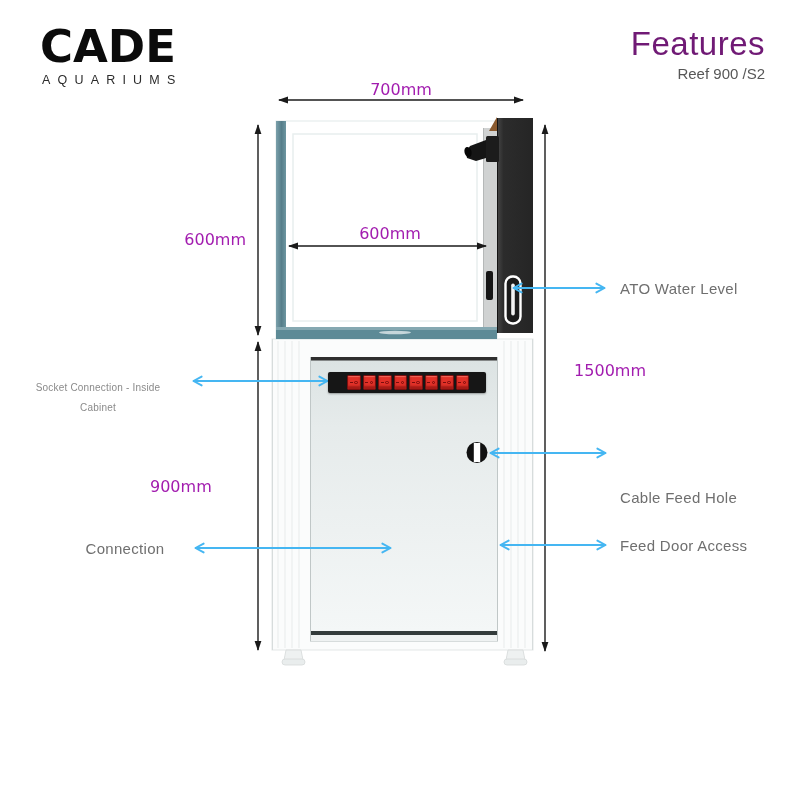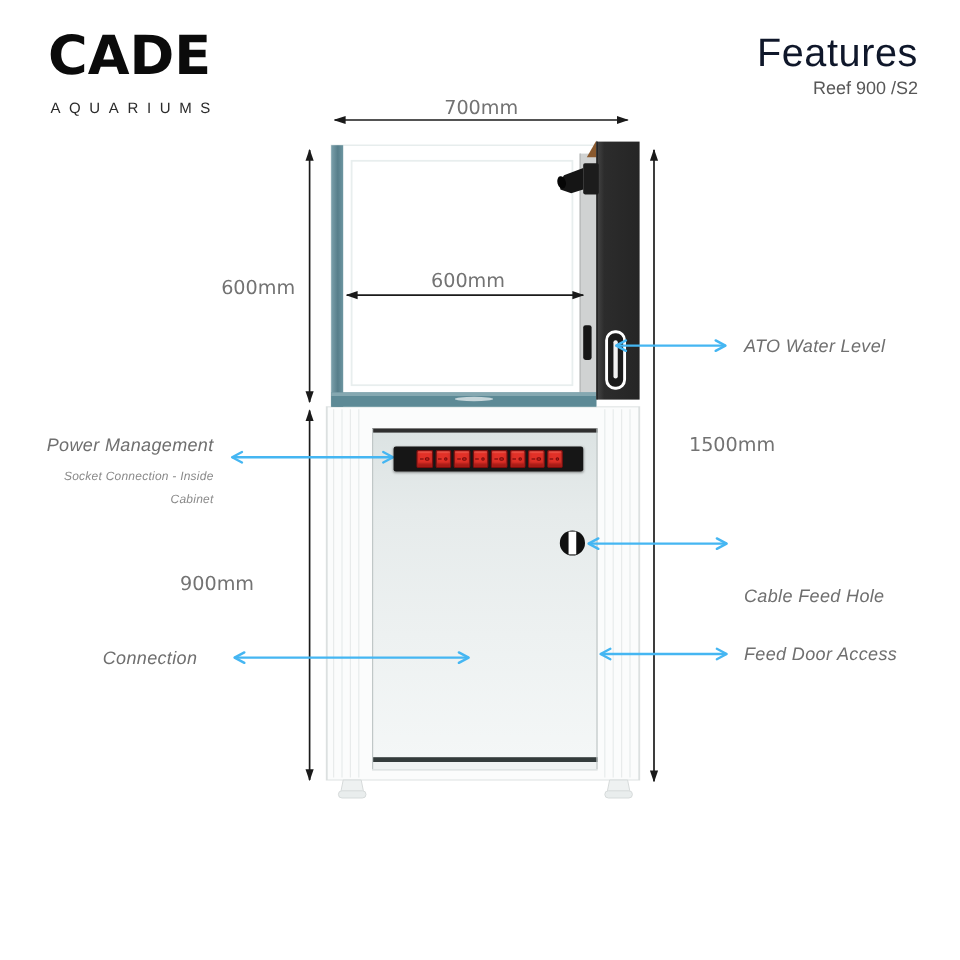--- a/index.html
+++ b/index.html
@@ -5,33 +5,33 @@
   html,body{margin:0;padding:0;background:#fff;}
   .canvas{position:relative;width:800px;height:800px;background:#ffffff;overflow:hidden;
           font-family:"Liberation Sans",sans-serif;}
   svg{position:absolute;left:0;top:0;}
 
   
   .logo{position:absolute;left:40px;top:24px;}
   .logo-main{font-family:"DejaVu Sans",sans-serif;font-weight:900;font-size:45px;line-height:1;
              letter-spacing:0px;color:#0b0b0b;}
   .logo-sub{font-family:"Liberation Sans",sans-serif;font-size:12.5px;letter-spacing:7.2px;
-            color:#2b2b2b;margin-top:14px;padding-left:2px;}
+            color:#2b2b2b;margin-top:4px;padding-left:2px;}
   .title-block{position:absolute;right:35px;top:26px;text-align:right;}
-  .title-main{font-size:33px;font-weight:300;color:#0f172a;letter-spacing:0.5px;line-height:1.1;text-align:right;}
+  .title-main{font-size:33px;font-weight:300;color:#701a75;letter-spacing:0.5px;line-height:1.1;text-align:right;}
   .title-sub{font-size:15px;color:#575757;margin-top:3px;}
 
   
-  .dim-label{position:absolute;font-family:"DejaVu Sans",sans-serif;font-size:16px;color:#737373;}
-
-  
-  .callout{position:absolute;font-size:15px;color:#6f6f6f;letter-spacing:0.3px;line-height:19.5px;font-style:italic;}
+  .dim-label{position:absolute;font-family:"DejaVu Sans",sans-serif;font-size:16px;color:#a21caf;}
+
+  
+  .callout{position:absolute;font-size:15px;color:#6f6f6f;letter-spacing:0.3px;line-height:19.5px;}
   .callout-right{text-align:right;}
   .callout-center{text-align:center;}
-  .callout-note{font-size:10px;color:#8a8a8a;margin-top:6px;letter-spacing:0.2px;}
+  .callout-note{font-size:10px;color:#8a8a8a;margin-top:16px;letter-spacing:0.2px;text-align:center;}
 
   
   .power-strip{position:absolute;left:328px;top:372px;width:158px;height:21px;background:#161616;
                border-radius:2px;display:flex;align-items:center;box-shadow:0 1px 2px rgba(0,0,0,.35);}
   .switch-row{display:flex;gap:2px;margin-left:19px;}
   .switch{width:13.5px;height:15px;border:1px solid #7d0e0e;border-radius:1.5px;box-sizing:border-box;
           display:flex;align-items:center;justify-content:center;gap:1.5px;
           box-shadow:inset 0 -3px 2px rgba(90,0,0,.45), inset 0 1px 1px rgba(255,160,140,.5);}
   .sw-dash{width:3px;height:1.5px;background:#7a0c0c;display:inline-block;}
   .sw-circle{width:3.5px;height:3.5px;border:1px solid #7a0c0c;border-radius:50%;box-sizing:border-box;display:inline-block;}
@@ -201,21 +201,20 @@
 
   <div class="dim-label" style="left:278px;top:80px;width:246px;text-align:center;">700mm</div>
   <div class="dim-label" style="left:150px;top:230px;width:96px;text-align:right;">600mm</div>
   <div class="dim-label" style="left:300px;top:224px;width:180px;text-align:center;">600mm</div>
   <div class="dim-label" style="left:150px;top:477px;width:96px;text-align:left;">900mm</div>
   <div class="dim-label" style="left:556px;top:361px;width:90px;text-align:right;">1500mm</div>
 
   <div class="callout" style="left:620px;top:279px;">ATO Water Level</div>
 
   <div class="callout callout-right" style="left:18px;top:362px;width:160px;">
-    <div>Power Management</div>
     <div class="callout-note">Socket Connection - Inside Cabinet</div>
   </div>
 
   <div class="callout" style="left:620px;top:444px;margin-top:44px;">Cable Feed Hole</div>
 
   <div class="callout callout-center" style="left:50px;top:539px;width:150px;">
     <div>Connection</div>
   </div>
 
   <div class="callout" style="left:620px;top:536px;">Feed Door Access</div>

